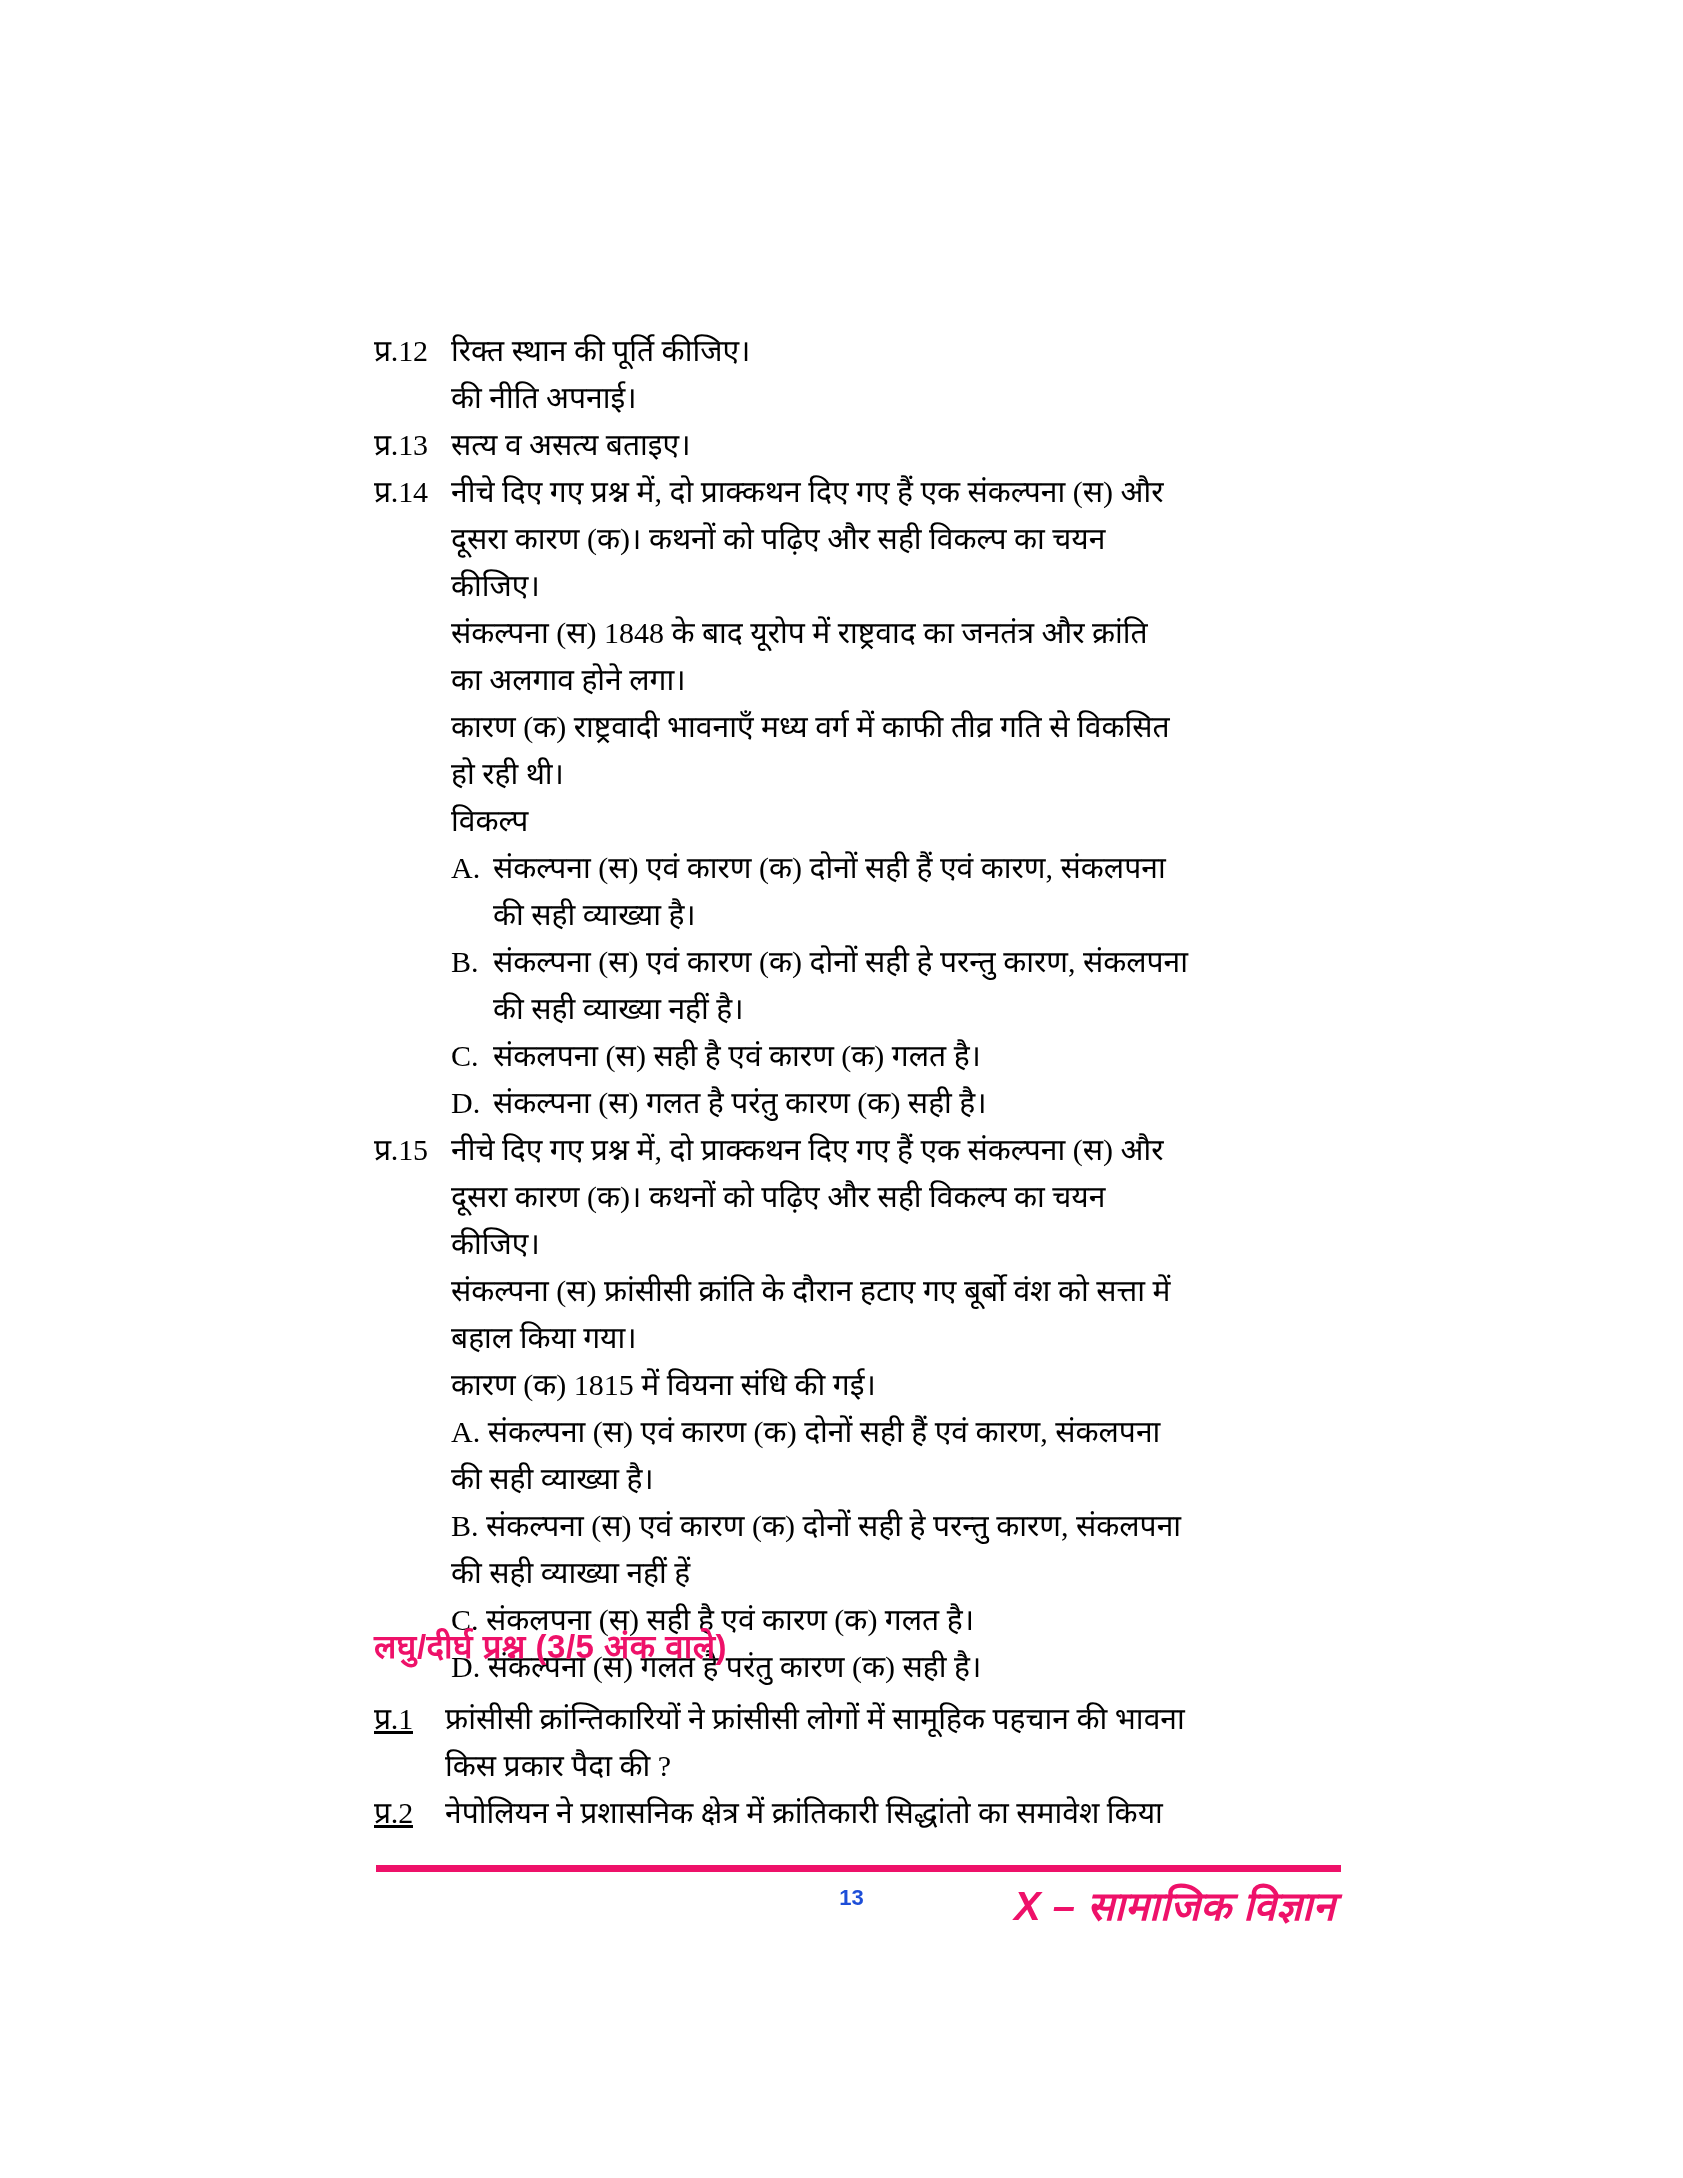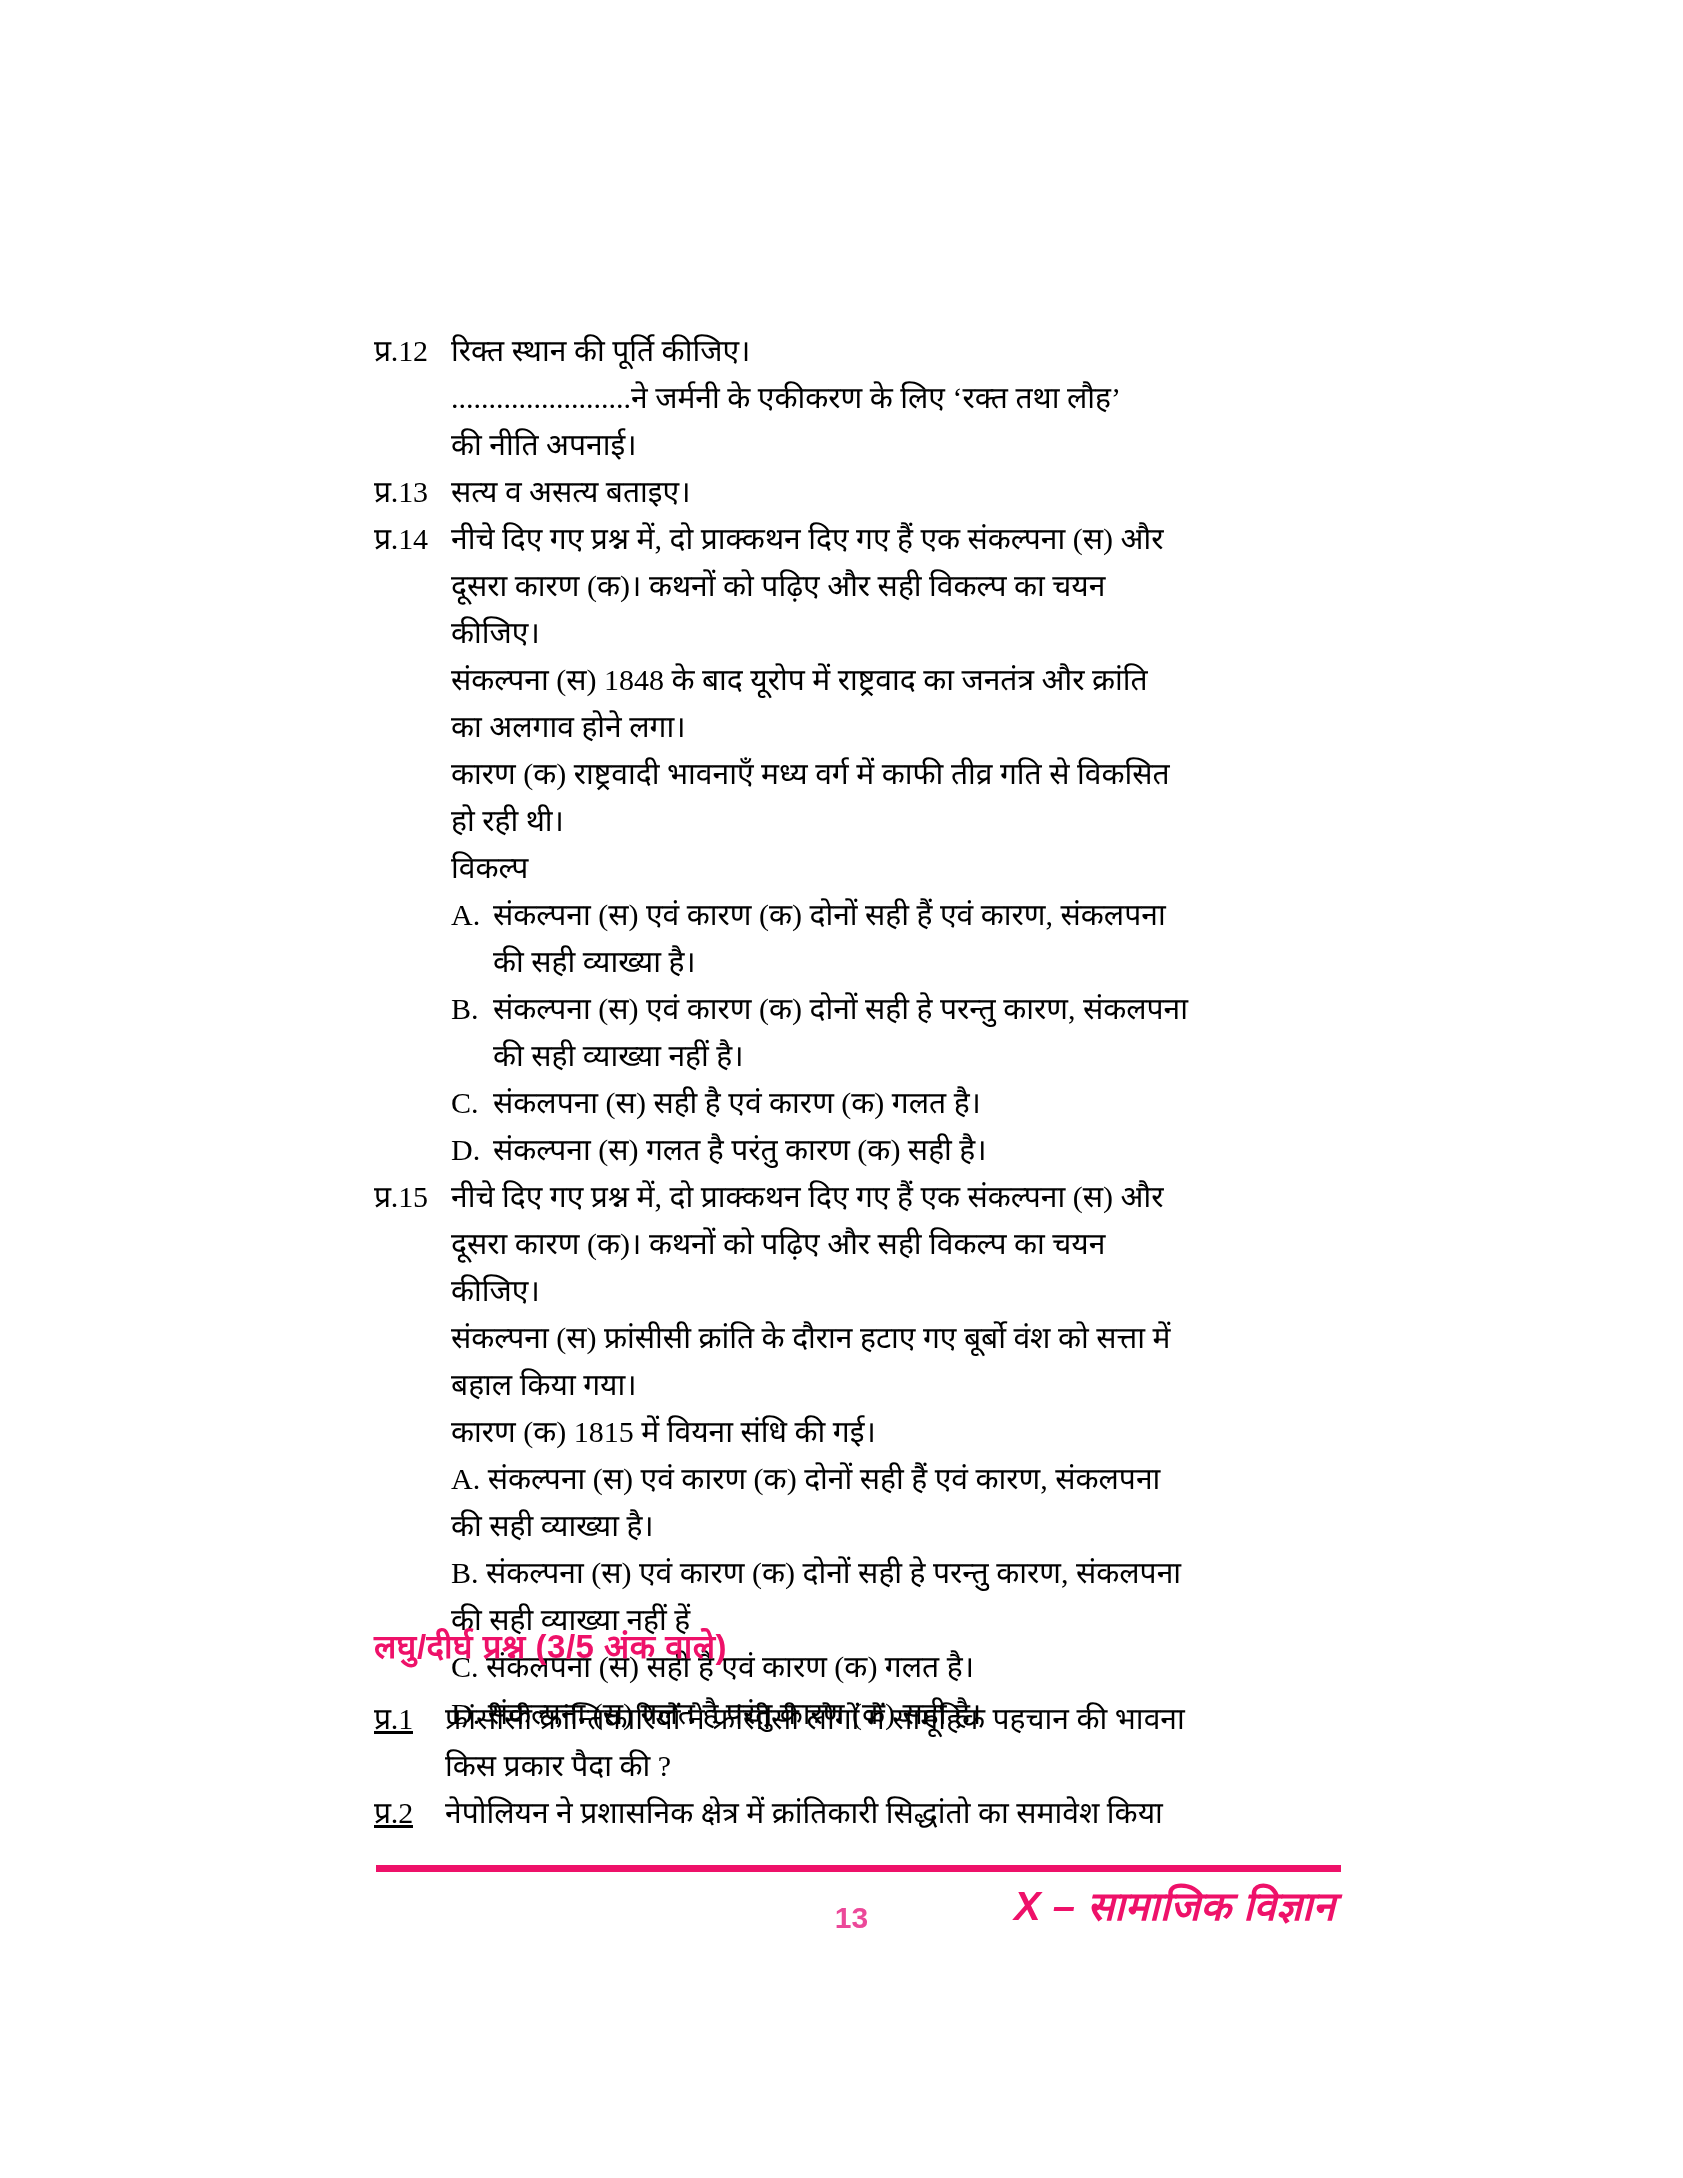--- a/index.html
+++ b/index.html
@@ -121,23 +121,22 @@
     background: #EE1169;
   }
   .footer-pagenum {
     position: absolute;
     left: 812px;
     top: 1885px;
     width: 79px;
     text-align: center;
     font-family: "Liberation Sans", "DejaVu Sans", sans-serif;
     font-weight: bold;
-    font-size: 30px;
-    color: #ec4899;
-    margin-top: 16px;
+    font-size: 22px;
+    color: #1d4ed8;
   }
   .footer-subject {
     position: absolute;
     left: 1014px;
     top: 1877px;
     font-family: "Liberation Sans", "DejaVu Sans", sans-serif;
     font-weight: bold;
     font-style: italic;
     font-size: 40px;
     color: #EE1169;
@@ -154,21 +153,20 @@
 
     <div class="qblock">
       <div class="qnum">प्र.12</div>
       <div class="qbody">
         <div class="line">रिक्त स्थान की पूर्ति कीजिए।</div>
       </div>
     </div>
     <div class="qblock">
       <div class="qnum"></div>
       <div class="qbody">
-        <div class="line">........................ने जर्मनी के एकीकरण के लिए ‘रक्त तथा लौह’</div>
         <div class="line">की नीति अपनाई।</div>
       </div>
     </div>
 
     <div class="qblock">
       <div class="qnum">प्र.13</div>
       <div class="qbody">
         <div class="line">सत्य व असत्य बताइए।</div>
       </div>
     </div>

